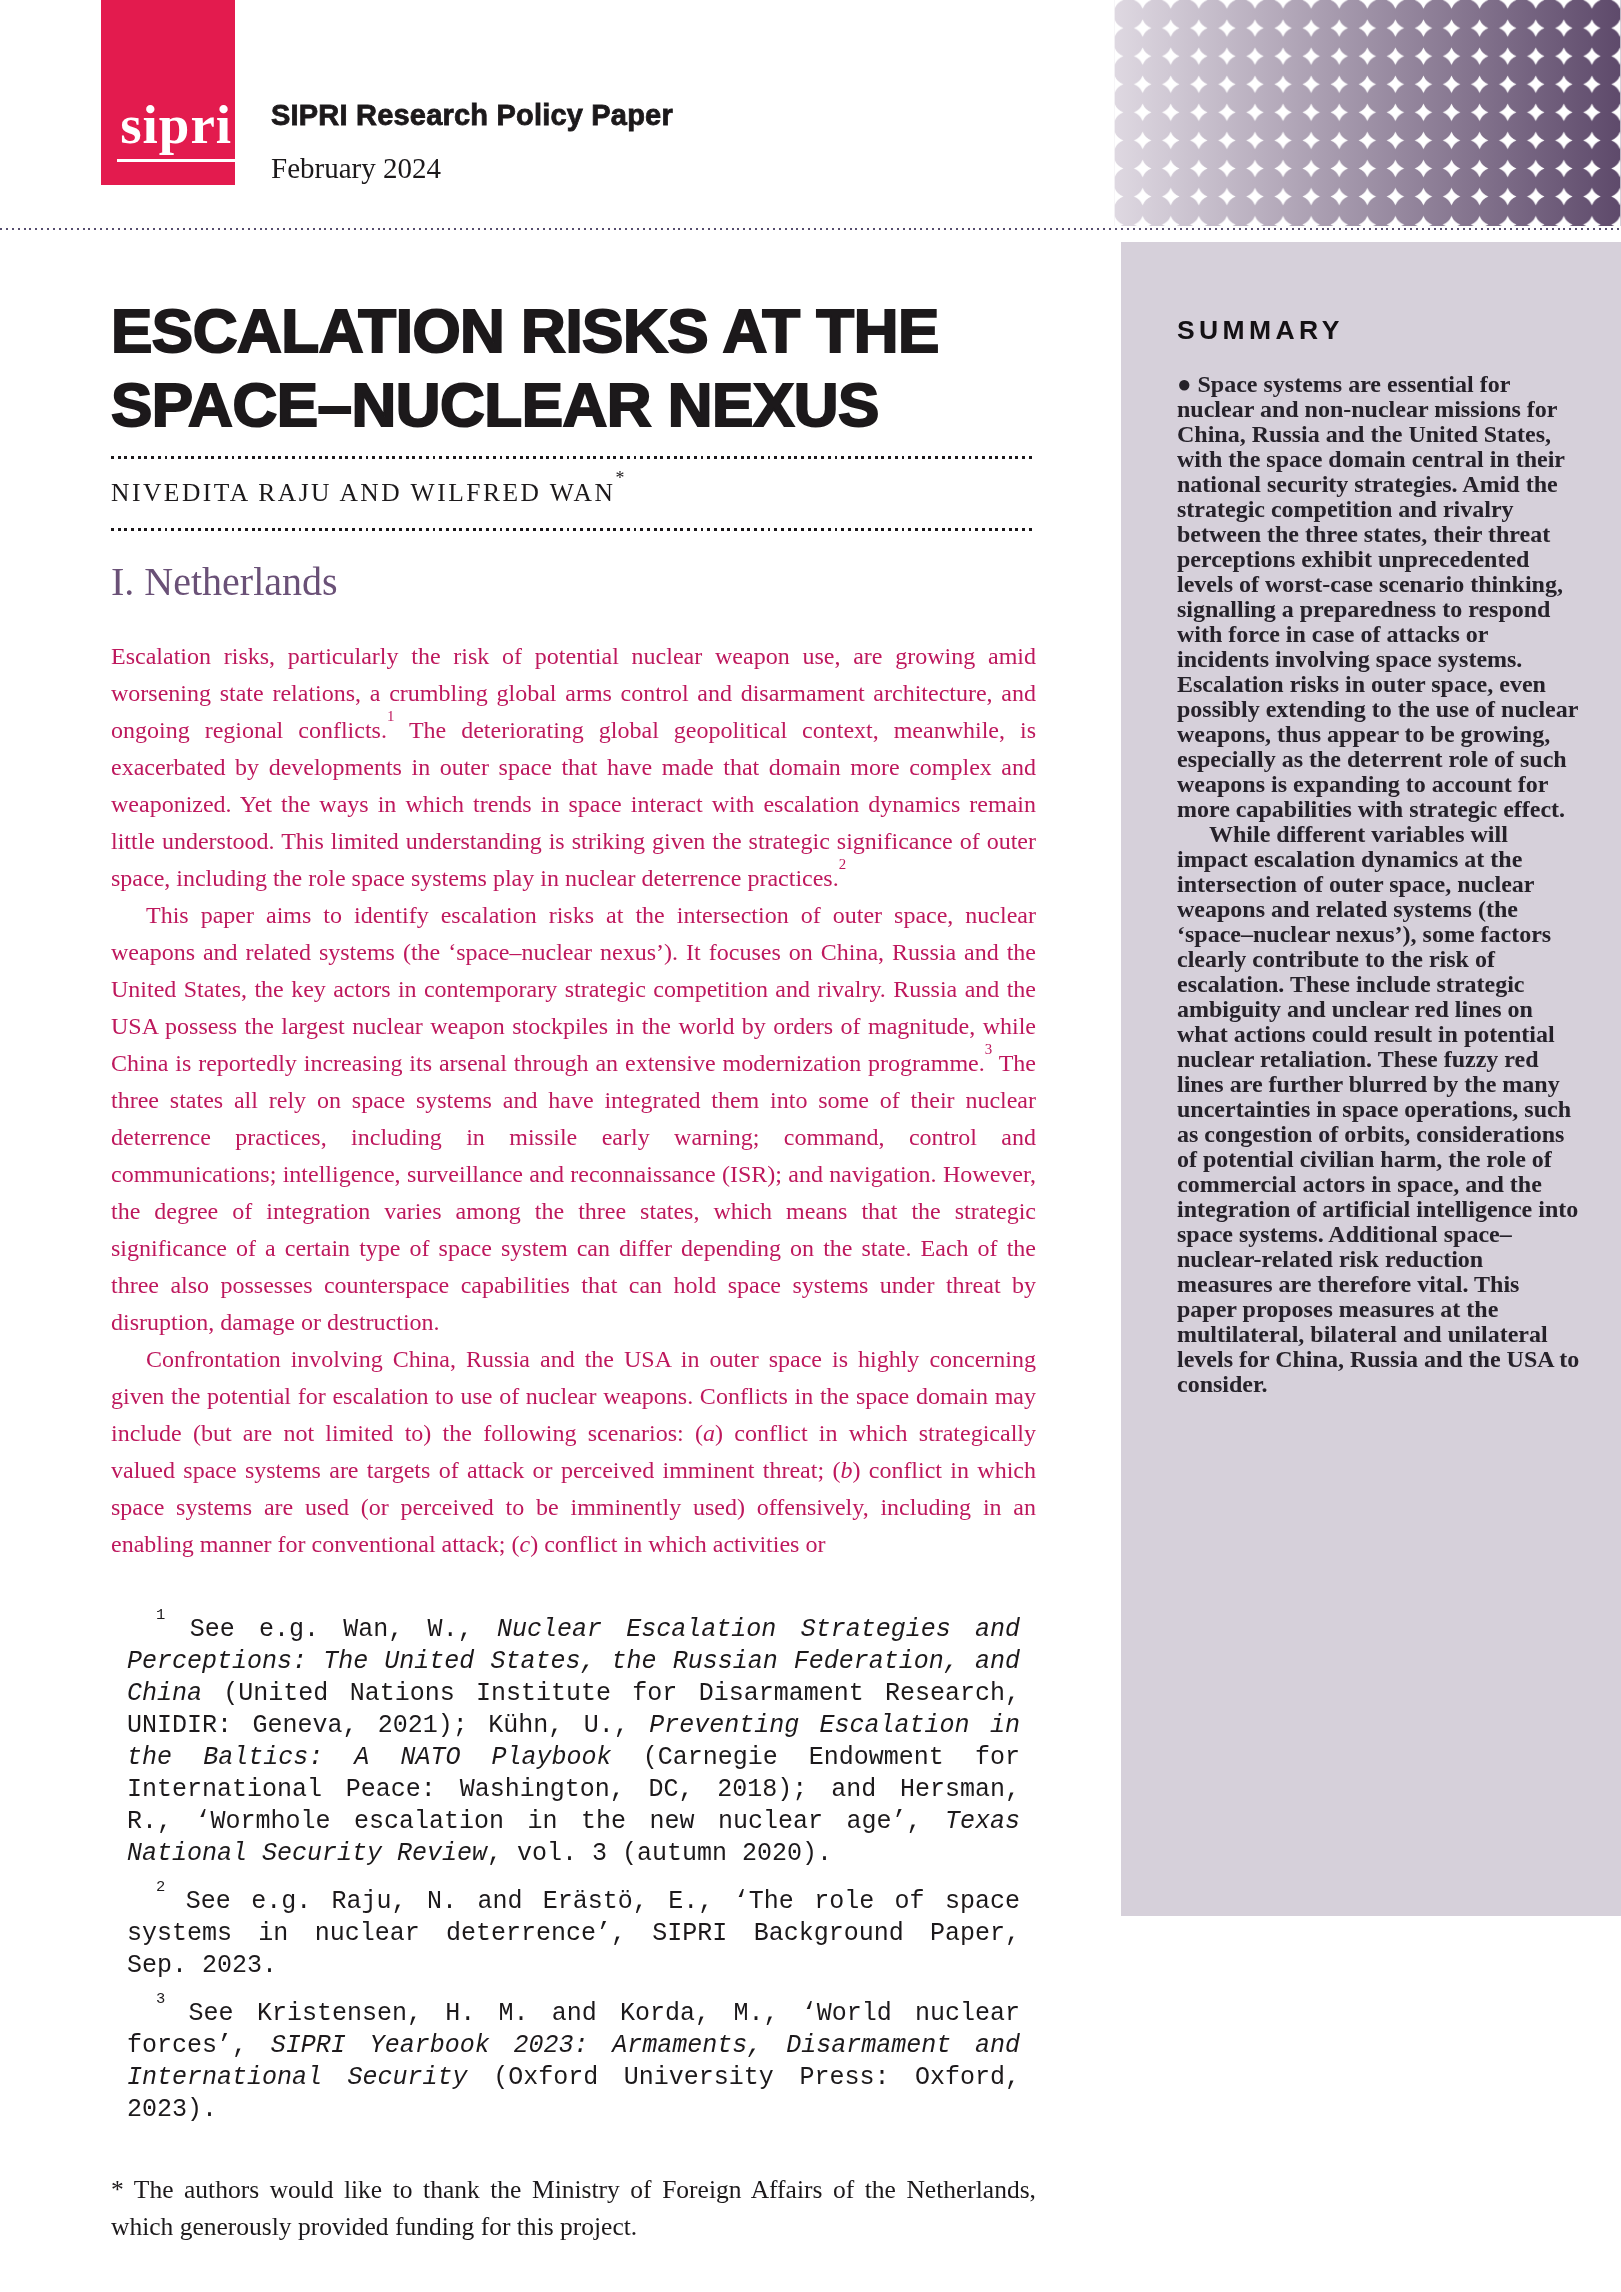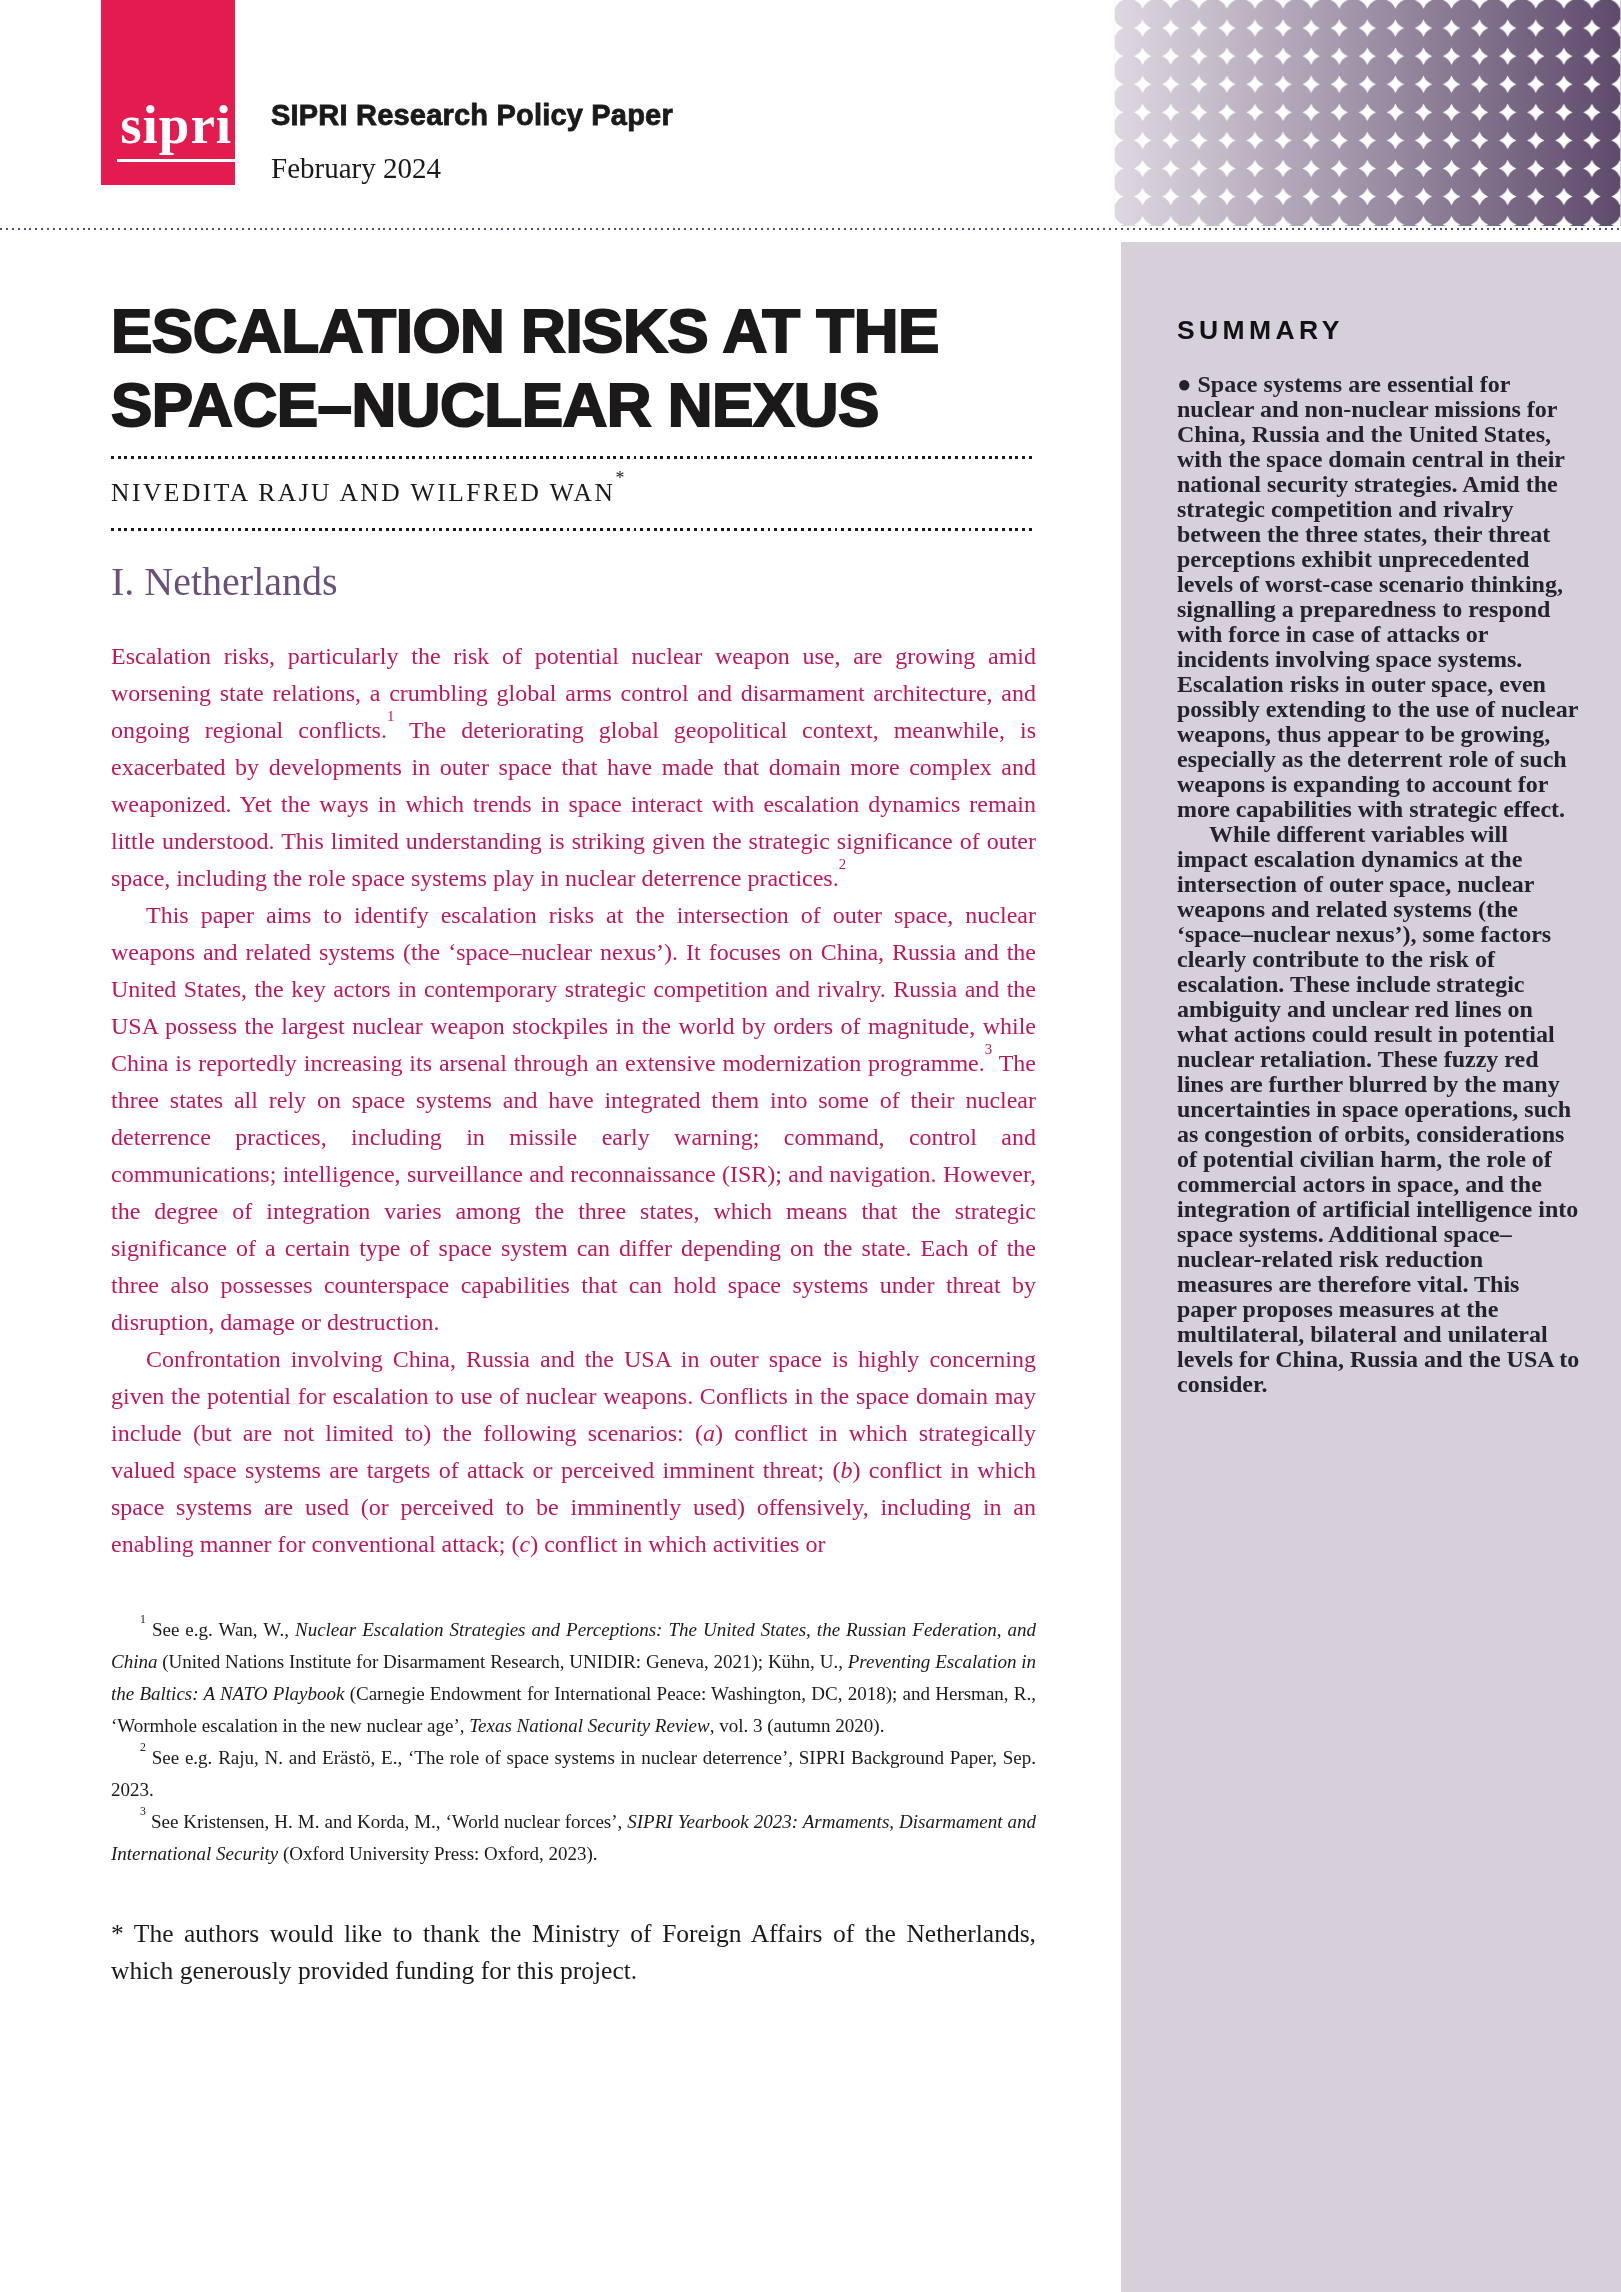--- a/index.html
+++ b/index.html
@@ -19,21 +19,21 @@
   
   .pattern{position:absolute;left:1114px;top:0;width:507px;height:226px;}
 
   
   .top-rule{position:absolute;left:0;top:228px;width:1621px;height:2px;
     background:repeating-linear-gradient(to right,#564d6d 0 2px,transparent 2px 5.9px);}
   .dot-rule{height:2.9px;width:100%;
     background:repeating-linear-gradient(to right,#1c191b 0 2.9px,transparent 2.9px 6.7px);}
 
   
-  .sidebar{position:absolute;left:1121px;top:242px;width:500px;height:2050px;
+  .sidebar{position:absolute;left:1121px;top:242px;width:500px;height:1674px;
     background:var(--panel-bg,#d6d0da);box-sizing:border-box;padding:73px 41px 0 56px;overflow:hidden;}
   .summary-heading{font-family:"Liberation Sans",sans-serif;font-weight:700;font-size:26.5px;
     letter-spacing:4.4px;color:#141114;margin:0;}
   .summary-body p{margin:0;font-weight:700;font-size:24px;line-height:25px;color:#26222a;text-align:left;}
   .summary-body p:first-child{margin-top:25.5px;}
   .summary-body p + p{text-indent:32px;}
 
   
   .main{position:absolute;left:111px;top:294px;width:925px;}
   .paper-title{margin:0;font-family:"Liberation Sans",sans-serif;font-weight:700;font-size:62px;
@@ -42,21 +42,21 @@
   .authors{margin-top:16.7px;font-size:25.5px;letter-spacing:2.5px;color:#1c191b;}
   .authors sup{font-size:70%;position:relative;top:-0.4em;}
   .rule-b{margin-top:20.6px;}
   .section-heading{margin:25.5px 0 0;font-weight:400;font-size:40px;line-height:49px;
     color:var(--heading-purple,#6a5177);}
   .body-text p{margin:0;font-size:24px;line-height:37px;text-align:justify;color:#be185d;}
   .body-text p:first-child{margin-top:32px;}
   .body-text p + p{text-indent:35px;}
   .body-text sup, .footnotes sup{font-size:62%;position:relative;top:-0.5em;line-height:0;}
   .footnotes{margin-top:51px;}
-  .footnotes p{margin:0;font-size:19px;line-height:32px;text-align:justify;text-indent:29px;color:#1c191b;}
+  .footnotes p{margin:16px;font-size:25px;line-height:32px;text-align:justify;text-indent:29px;color:#1c191b;font-family:Liberation Mono, monospace;}
   .author-note{margin-top:45px;font-size:25.5px;line-height:37px;text-align:justify;color:#1c191b;}
 </style>
 </head>
 <body style="--brand-red: #e31b4e; --panel-bg: #d6d0da; --heading-purple: #6a5177; --pattern-light: #ded8e1; --pattern-dark: #5e4a6b; --text: #1c191b;">
 
 <div class="page">
 
   <div class="logo-box">
     <span class="logo-word">sipri</span>
   </div>

